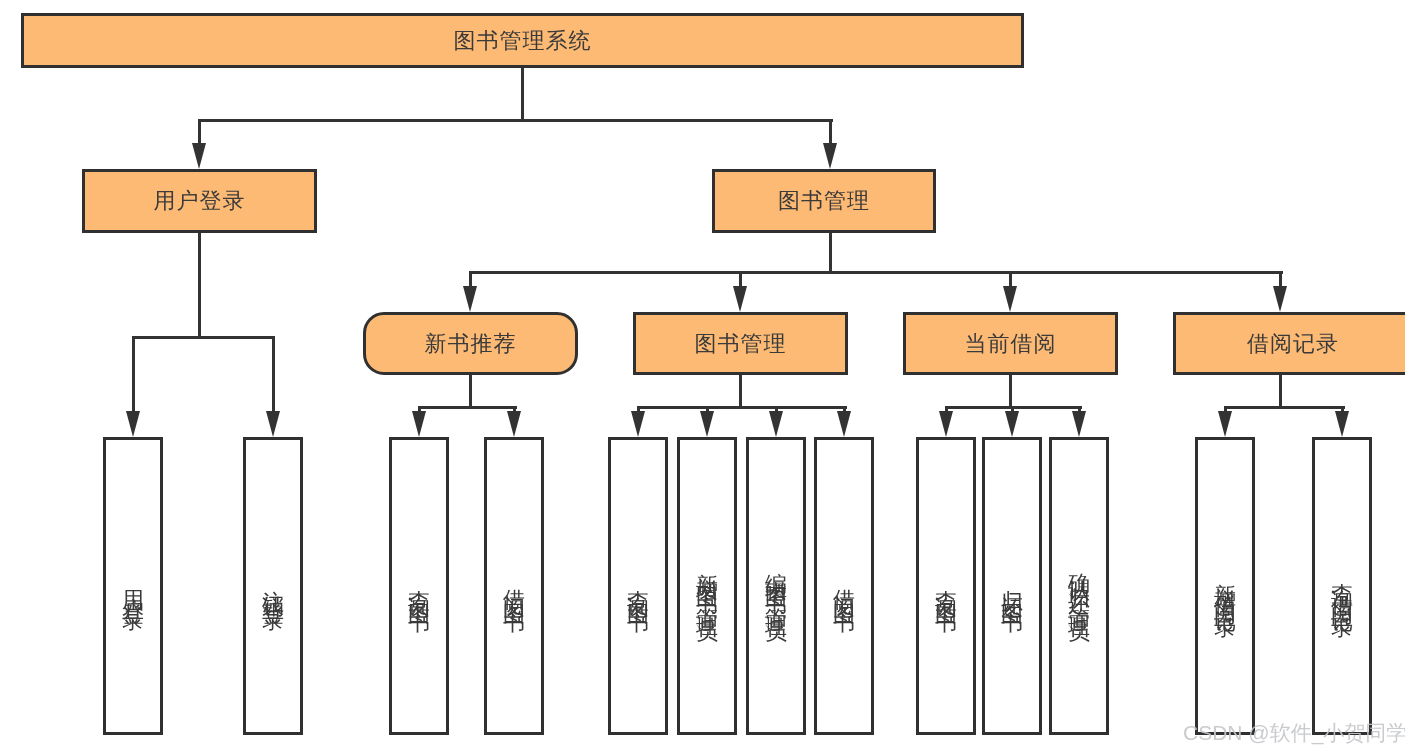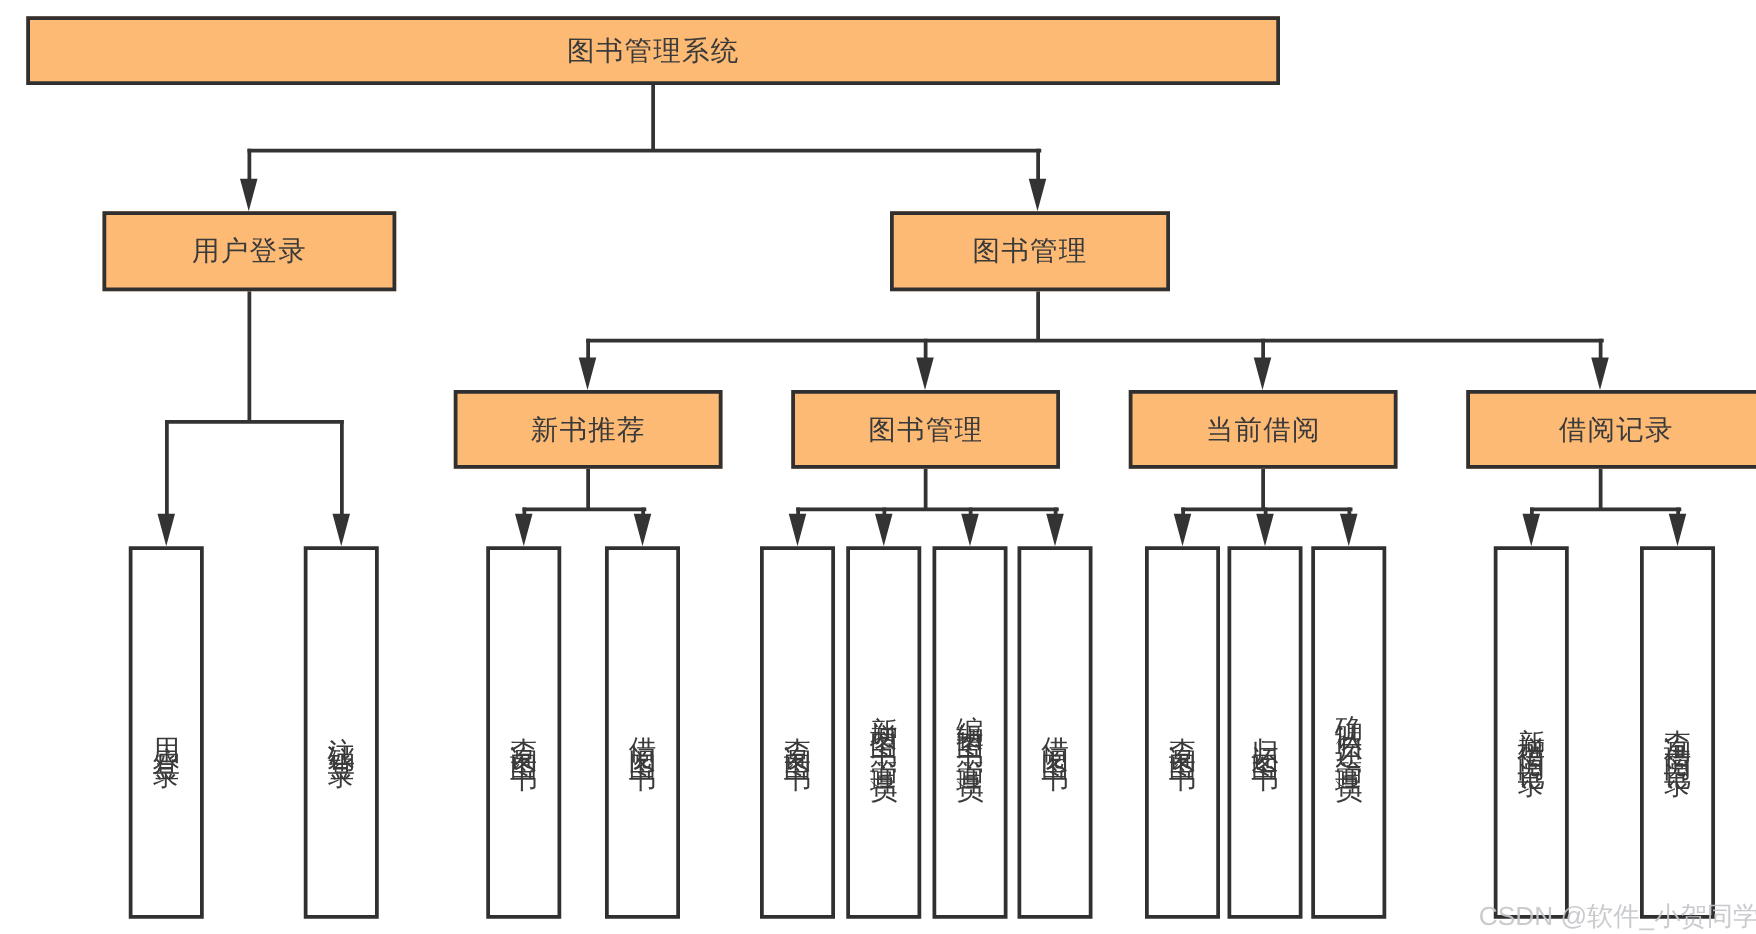--- a/index.html
+++ b/index.html
@@ -105,21 +105,21 @@
     <span>图书管理系统</span>
   </div>
 
   <div class="box" style="left:82px;top:169px;width:235px;height:64px;">
     <span>用户登录</span>
   </div>
   <div class="box" style="left:712px;top:169px;width:224px;height:64px;">
     <span>图书管理</span>
   </div>
 
-  <div class="box" style="left:363px;top:312px;width:215px;height:63px;">
+  <div class="box" style="left:363px;top:312px;width:215px;height:63px;border-radius:21px;">
     <span>新书推荐</span>
   </div>
   <div class="box" style="left:633px;top:312px;width:215px;height:63px;">
     <span>图书管理</span>
   </div>
   <div class="box" style="left:903px;top:312px;width:215px;height:63px;font-family:Liberation Serif, serif;">
     <span>当前借阅</span>
   </div>
   <div class="box" style="left:1173px;top:312px;width:240px;height:63px;">
     <span>借阅记录</span>

